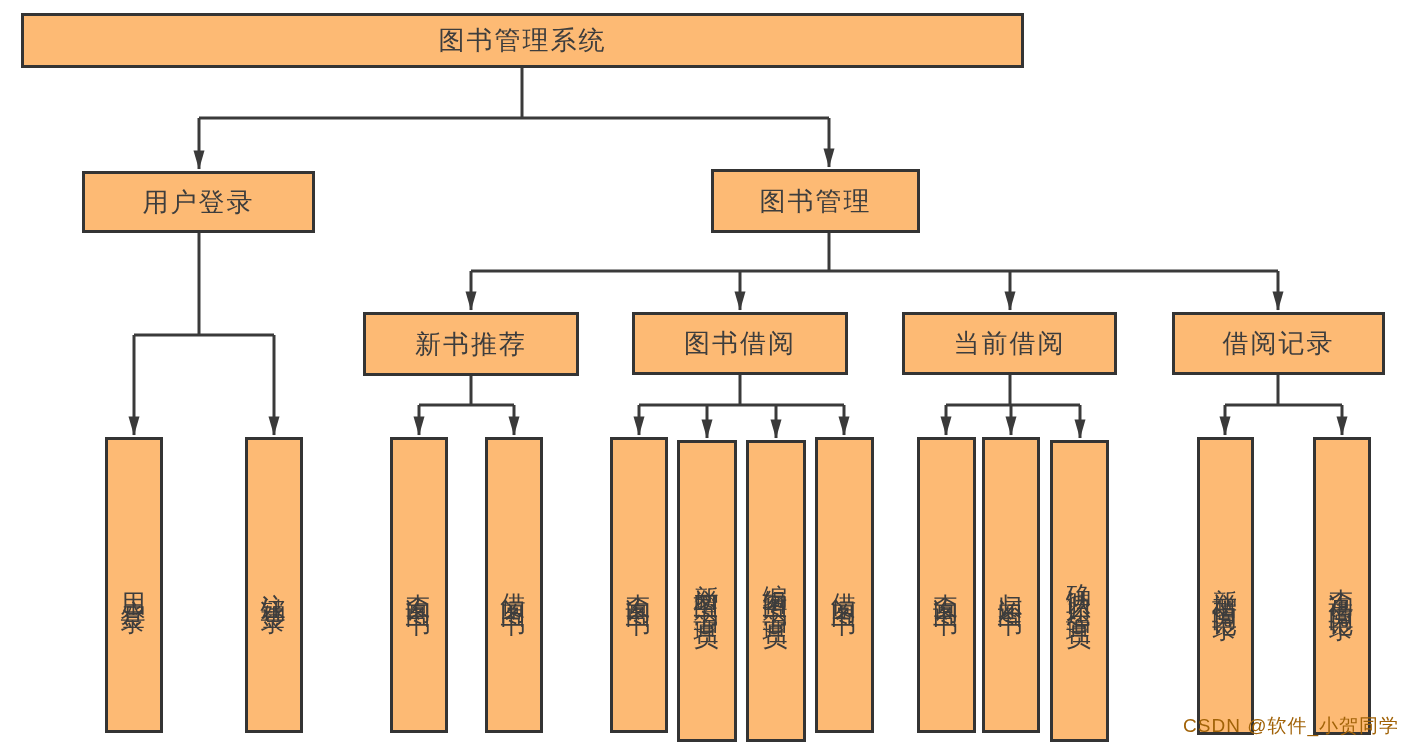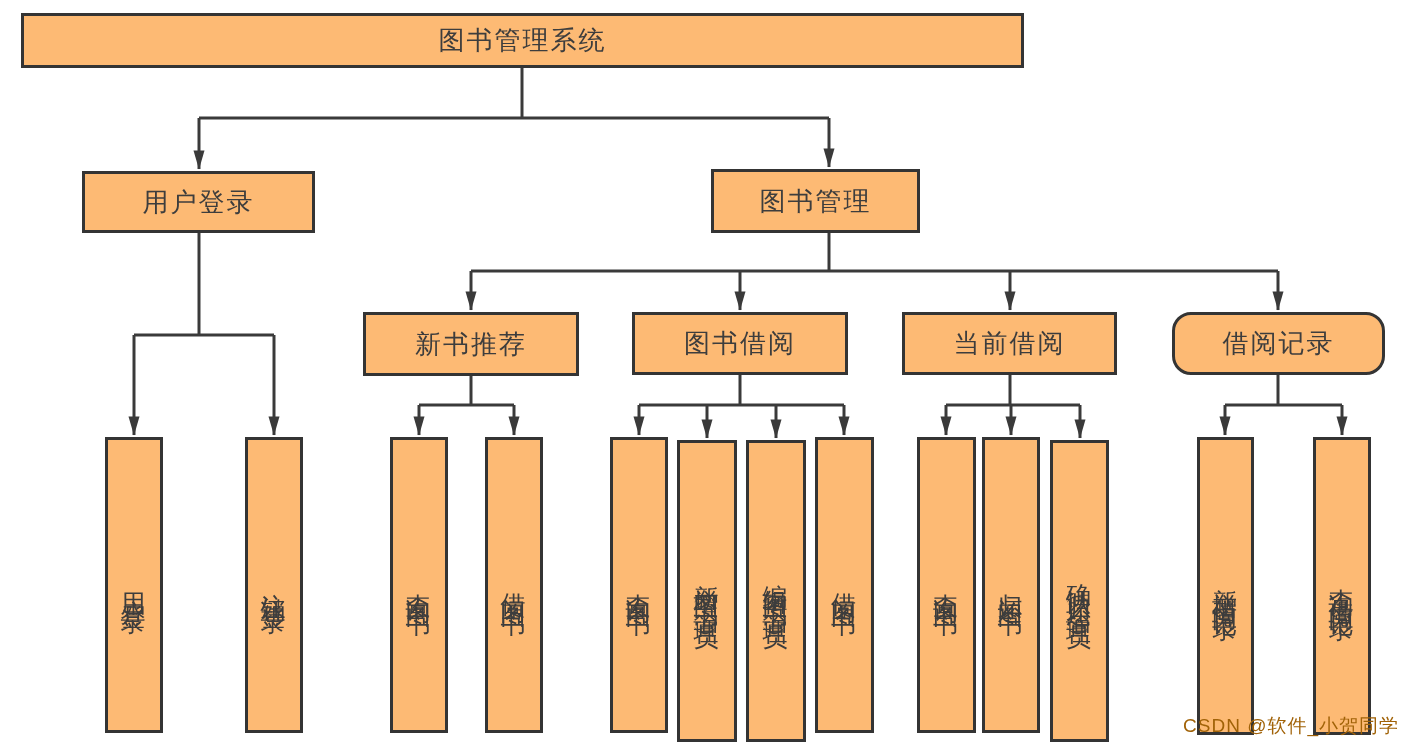--- a/index.html
+++ b/index.html
@@ -117,21 +117,21 @@
   </svg>
 
   <div class="box hbox" style="left:21px; top:13px; width:1003px; height:55px;">图书管理系统</div>
 
   <div class="box hbox" style="left:82px; top:171px; width:233px; height:62px;">用户登录</div>
   <div class="box hbox" style="left:711px; top:169px; width:209px; height:64px;">图书管理</div>
 
   <div class="box hbox" style="left:363px; top:312px; width:216px; height:64px;">新书推荐</div>
   <div class="box hbox" style="left:902px; top:312px; width:215px; height:63px;">当前借阅</div>
   <div class="box hbox" style="left:632px; top:312px; width:216px; height:63px;">图书借阅</div>
-  <div class="box hbox" style="left:1172px; top:312px; width:213px; height:63px;border-radius:19px;">借阅记录</div>
+  <div class="box hbox" style="left:1172px; top:312px; width:213px; height:63px;">借阅记录</div>
 
   <div class="box vbox" style="left:105px; top:437px; width:58px; height:296px;">
     <span>用户登录</span>
   </div>
   <div class="box vbox" style="left:245px; top:437px; width:58px; height:296px;">
     <span>注销登录</span>
   </div>
 
   <div class="box vbox" style="left:390px; top:437px; width:58px; height:296px;">
     <span>查询图书</span>

